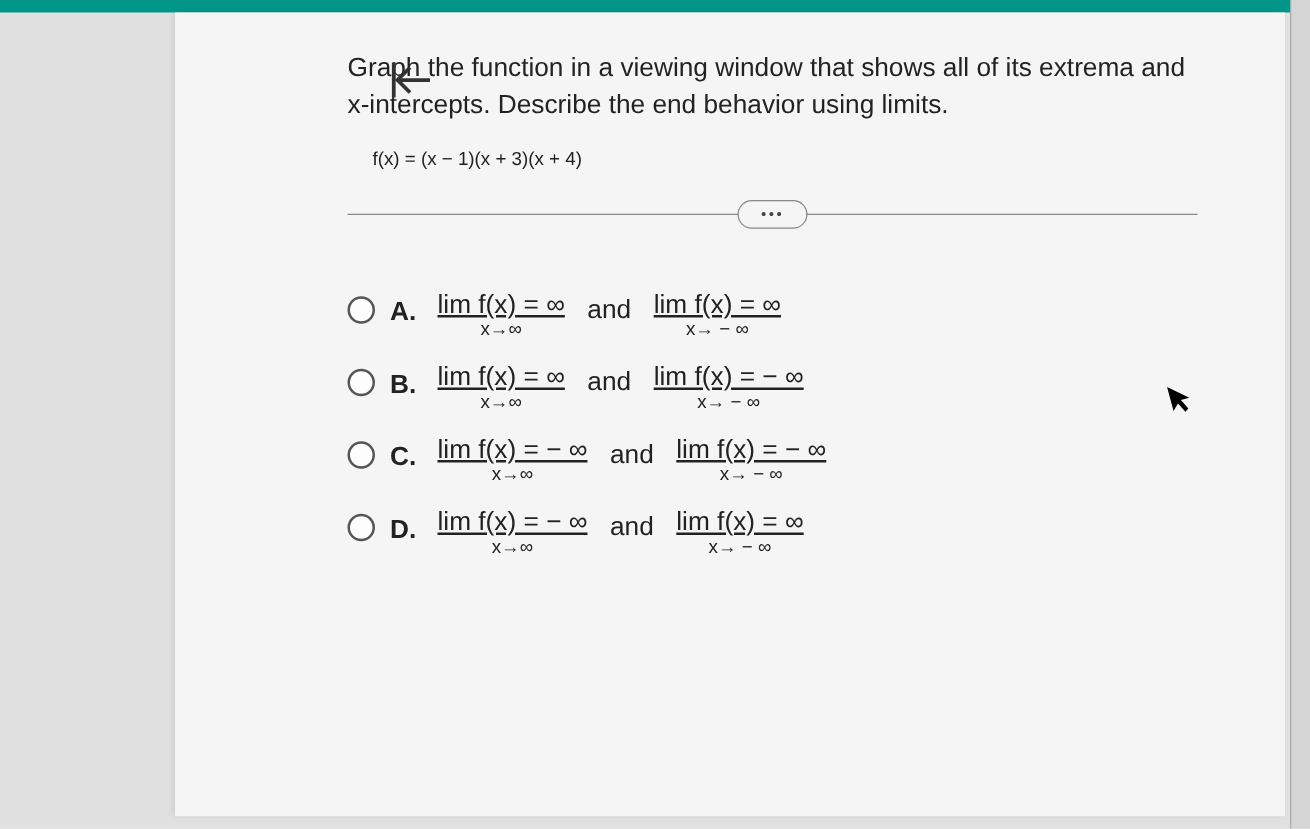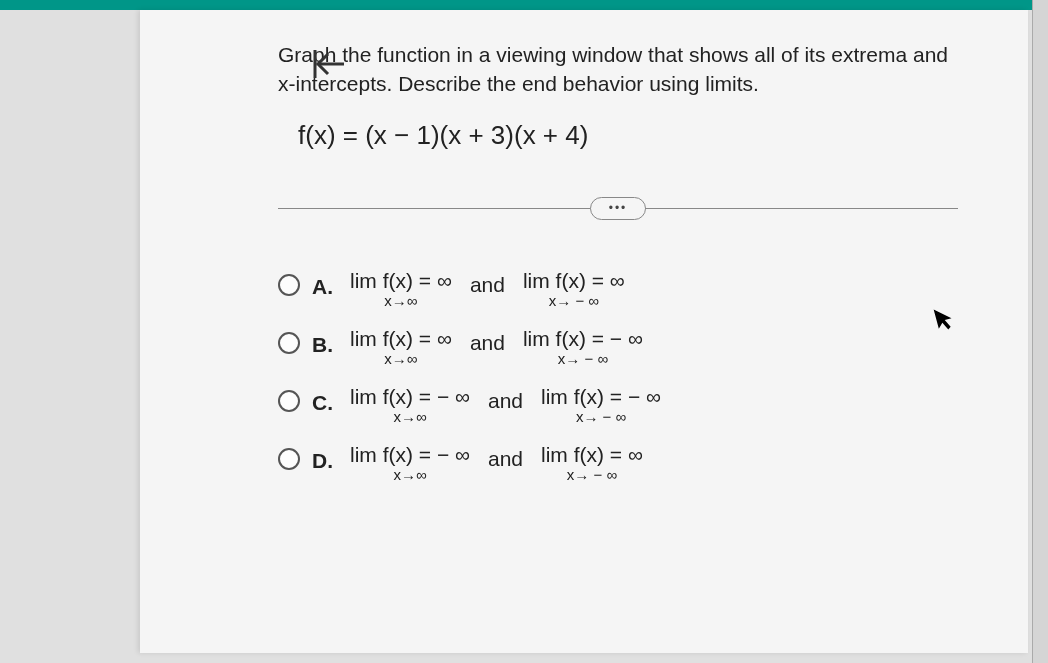--- a/index.html
+++ b/index.html
@@ -45,22 +45,22 @@
     color: #222;
     font-size: 21px;
     line-height: 1.4;
   }
   .prompt {
     margin-bottom: 18px;
     max-width: 680px;
   }
   .equation {
     margin-left: 20px;
-    margin-bottom: 44px;
-    font-size: 26px;
+    margin-bottom: 22px;
+    font-size: 15px;
   }
   .divider-wrap {
     display: flex;
     align-items: center;
     margin-bottom: 50px;
     max-width: 680px;
   }
   .divider-line {
     flex: 1;
     border-top: 1px solid #888;
@@ -109,21 +109,21 @@
     align-items: flex-start;
     gap: 8px;
   }
   .lim-block {
     display: inline-flex;
     flex-direction: column;
     align-items: center;
     line-height: 1;
     vertical-align: top;
   }
-  .lim-top { font-size: 21px; }
+  .lim-top { font-size: 21px; text-decoration: underline; }
   .lim-bot { font-size: 15px; margin-top: 2px; }
   .and { padding: 0 10px; }
   .cursor {
     position: absolute;
     top: 295px;
     left: 795px;
     font-size: 22px;
     color: #000;
     transform: rotate(-15deg);
   }

